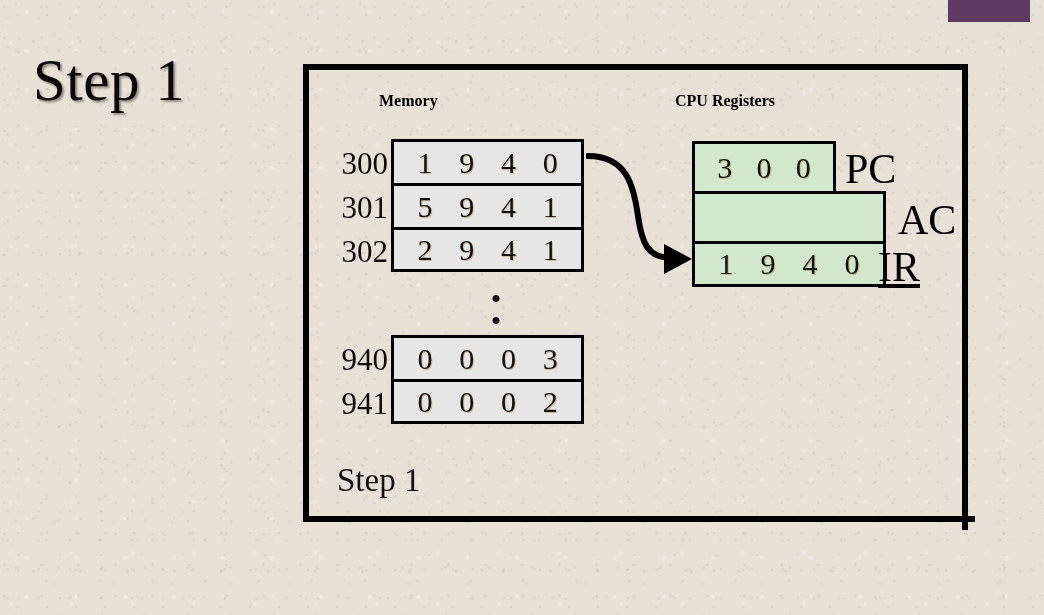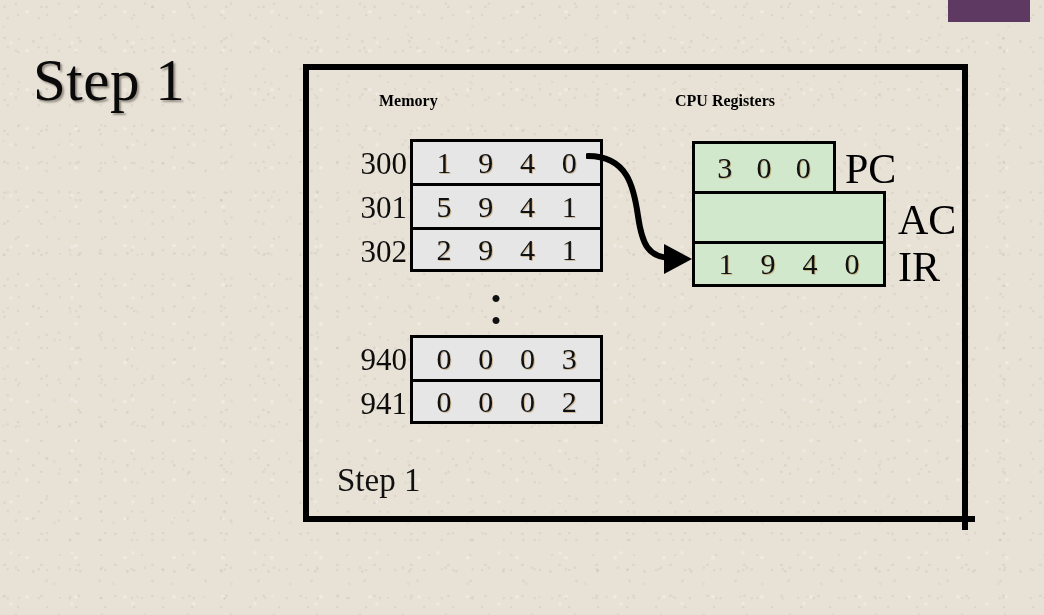--- a/index.html
+++ b/index.html
@@ -80,21 +80,21 @@
     position: absolute;
     font-weight: bold;
     font-size: 16px;
     color: #000;
     white-space: nowrap;
   }
   #memory-heading { left: 379px; top: 92px; }
   #cpu-heading    { left: 675px; top: 92px; }
 
   
-  .mem-block { position: absolute; left: 398px; padding-left: 12px; }
+  .mem-block { position: absolute; left: 379px; padding-left: 12px; }
   #mem-block-top { top: 139px; }
   #mem-block-bottom { top: 335px; }
 
   .mem-row {
     position: relative;
     width: 193px;
     height: 44px;
     background: #e6e6e6;
     border: 3px solid #000;
     border-bottom-width: 0;
@@ -162,21 +162,21 @@
   }
 
   .reg-label {
     position: absolute;
     font-size: 42px;
     color: #000000;
     white-space: nowrap;
   }
   #label-pc { left: 845px; top: 145px; }
   #label-ac { left: 898px; top: 196px; }
-  #label-ir { left: 898px; top: 243px; }
+  #label-ir { left: 878px; top: 243px; text-decoration: underline; }
 
   
   #arrow {
     position: absolute;
     left: 586px;
     top: 148px;
     width: 112px;
     height: 126px;
   }
 

